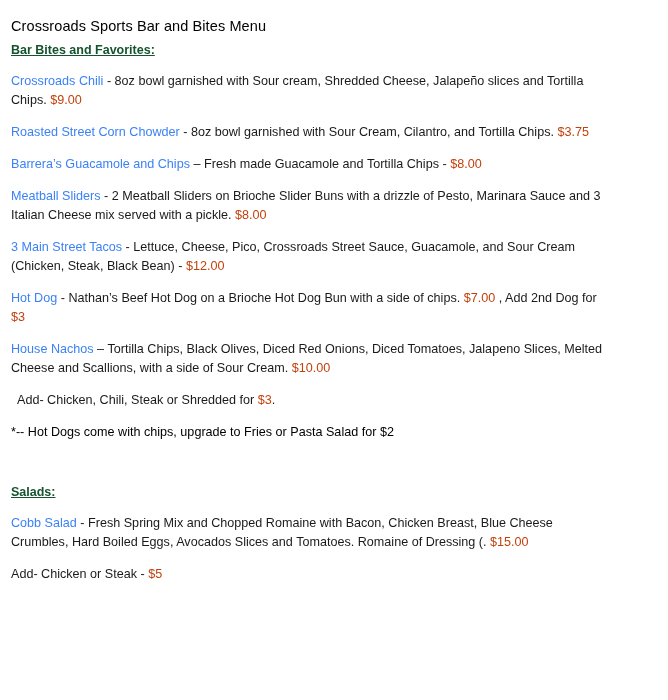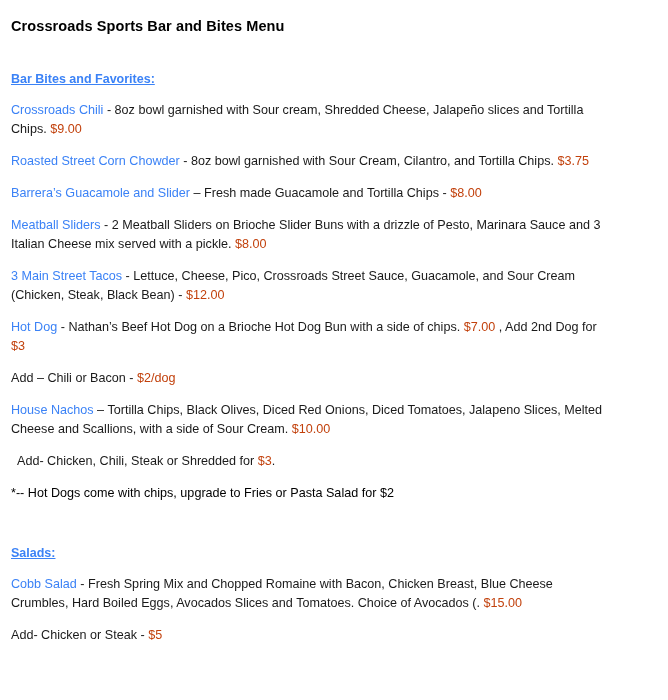--- a/index.html
+++ b/index.html
@@ -16,33 +16,33 @@
     color: #000000;
     -webkit-font-smoothing: antialiased;
   }
   .page {
     padding: 18px 12px 0 11px;
     box-sizing: border-box;
     width: 668px;
   }
   .doc-title {
     font-size: 14.5px;
-    font-weight: bold;
+    font-weight: normal;
     color: #000000;
-    margin: 0 0 38px 0;
+    margin: 0 0 9px 0;
     letter-spacing: 0.1px;
   }
   .section {
     margin: 0;
   }
   .section-head {
     font-size: 12.5px;
     font-weight: bold;
     text-decoration: underline;
-    color: #3b82f6;
+    color: #14532d;
     margin: 0 0 15px 0;
   }
   .item {
     font-size: 12.6px;
     line-height: 19px;
     color: #1a1a1a;
     margin: 0 0 13px 0;
     max-width: 596px;
   }
   .item.indent {
@@ -81,59 +81,56 @@
 
     <p class="item">
       <span class="name">Crossroads Chili</span><span class="desc"> - </span><span class="desc">8oz bowl garnished with Sour cream, Shredded Cheese, Jalapeño slices and Tortilla Chips. </span><span class="price">$9.00</span>
     </p>
 
     <p class="item">
       <span class="name">Roasted Street Corn Chowder</span><span class="desc"> - </span><span class="desc">8oz bowl garnished with Sour Cream, Cilantro, and Tortilla Chips. </span><span class="price">$3.75</span>
     </p>
 
     <p class="item">
-      <span class="name">Barrera’s Guacamole and Slider</span><span class="desc"> – </span><span class="desc">Fresh made Guacamole and Tortilla Chips -  </span><span class="price">$8.00</span>
+      <span class="name">Barrera’s Guacamole and Chips</span><span class="desc"> – </span><span class="desc">Fresh made Guacamole and Tortilla Chips -  </span><span class="price">$8.00</span>
     </p>
 
     <p class="item">
       <span class="name">Meatball Sliders</span><span class="desc"> - </span><span class="desc">2 Meatball Sliders on Brioche Slider Buns with a drizzle of Pesto, Marinara Sauce and 3 Italian Cheese mix served with a pickle.  </span><span class="price">$8.00</span>
     </p>
 
     <p class="item">
       <span class="name">3 Main Street Tacos</span><span class="desc"> - </span><span class="desc">Lettuce, Cheese, Pico, Crossroads Street Sauce, Guacamole, and Sour Cream  (Chicken, Steak, Black Bean)  -  </span><span class="price">$12.00</span>
     </p>
 
     <p class="item">
       <span class="name">Hot Dog</span><span class="desc"> - </span><span class="desc">Nathan’s Beef Hot Dog on a Brioche Hot Dog Bun with a side of chips.  </span><span class="price">$7.00</span><span class="desc"> , Add 2nd Dog for </span><span class="price">$3</span>
     </p>
 
-    <p class="item">
-      <span class="desc">Add – Chili or Bacon   - </span><span class="price">$2/dog</span>
-    </p>
 
     <p class="item">
       <span class="name">House Nachos</span><span class="desc"> – </span><span class="desc">Tortilla Chips, Black Olives, Diced Red Onions, Diced Tomatoes, Jalapeno Slices, Melted Cheese and Scallions, with a side of Sour Cream.  </span><span class="price">$10.00</span>
     </p>
 
     <p class="item indent">
       <span class="desc">Add- Chicken, Chili, Steak or Shredded for </span><span class="price">$3</span><span class="desc">.</span>
     </p>
 
     <p class="note-bold">*--   Hot Dogs come with chips, upgrade to Fries or Pasta Salad for $2</p>
 
   </div>
 
   <div class="gap"></div>
 
   <div class="section">
 
     <div class="section-head">Salads:</div>
 
     <p class="item">
-      <span class="name">Cobb Salad</span><span class="desc"> - </span><span class="desc">Fresh Spring Mix and Chopped Romaine with Bacon, Chicken Breast, Blue Cheese Crumbles, Hard Boiled Eggs, Avocados Slices and Tomatoes. Choice of Avocados (. </span><span class="price">$15.00</span>
+      <span class="name">Cobb Salad</span><span class="desc"> - </span><span class="desc">Fresh Spring Mix and Chopped Romaine with Bacon, Chicken Breast, Blue Cheese Crumbles, Hard Boiled Eggs, Avocados Slices and Tomatoes. Romaine of Dressing (. </span><span class="price">$15.00</span>
     </p>
 
 
     <p class="item">
       <span class="desc">Add- Chicken or Steak -  </span><span class="price">$5</span>
     </p>
 
   </div>
 
 </div>

